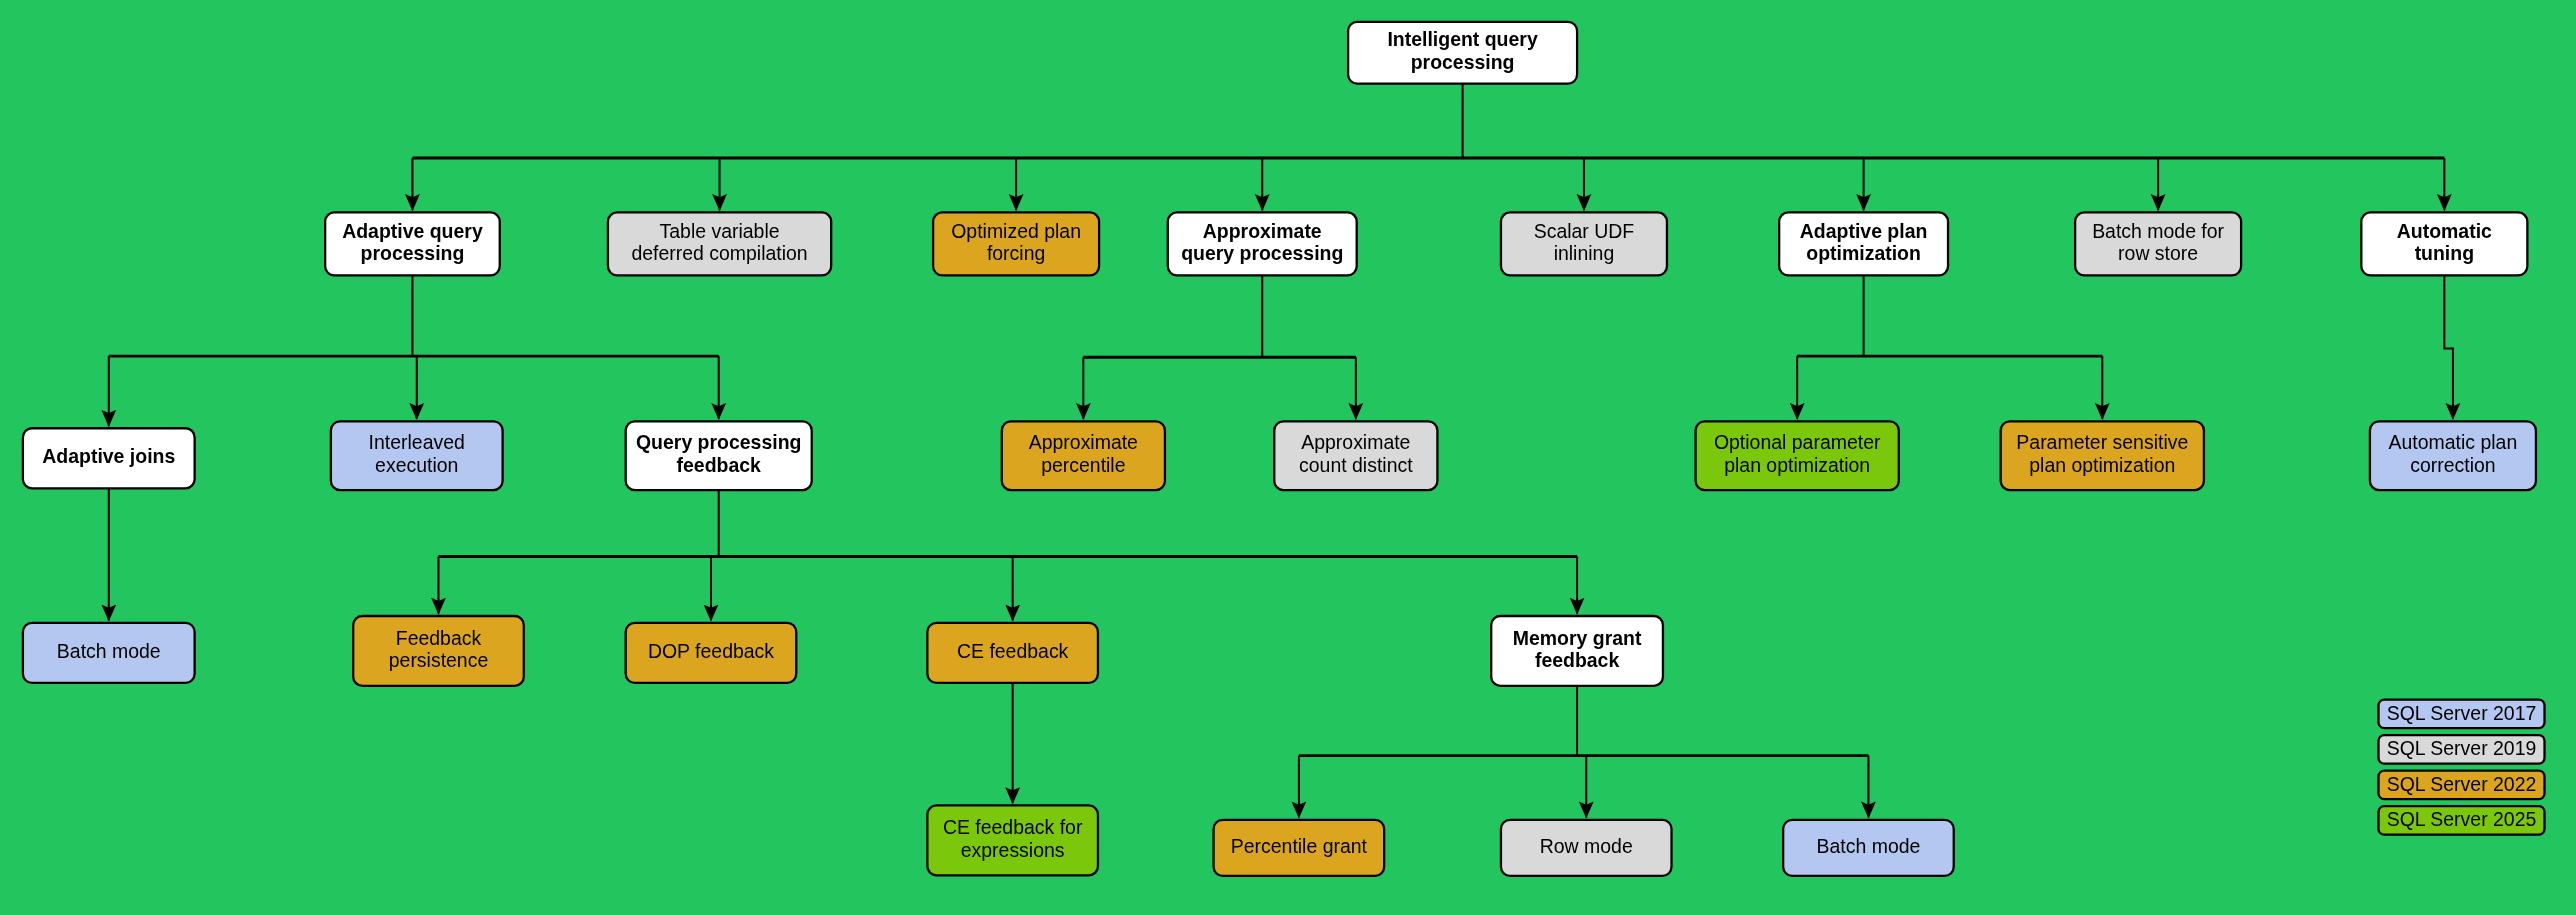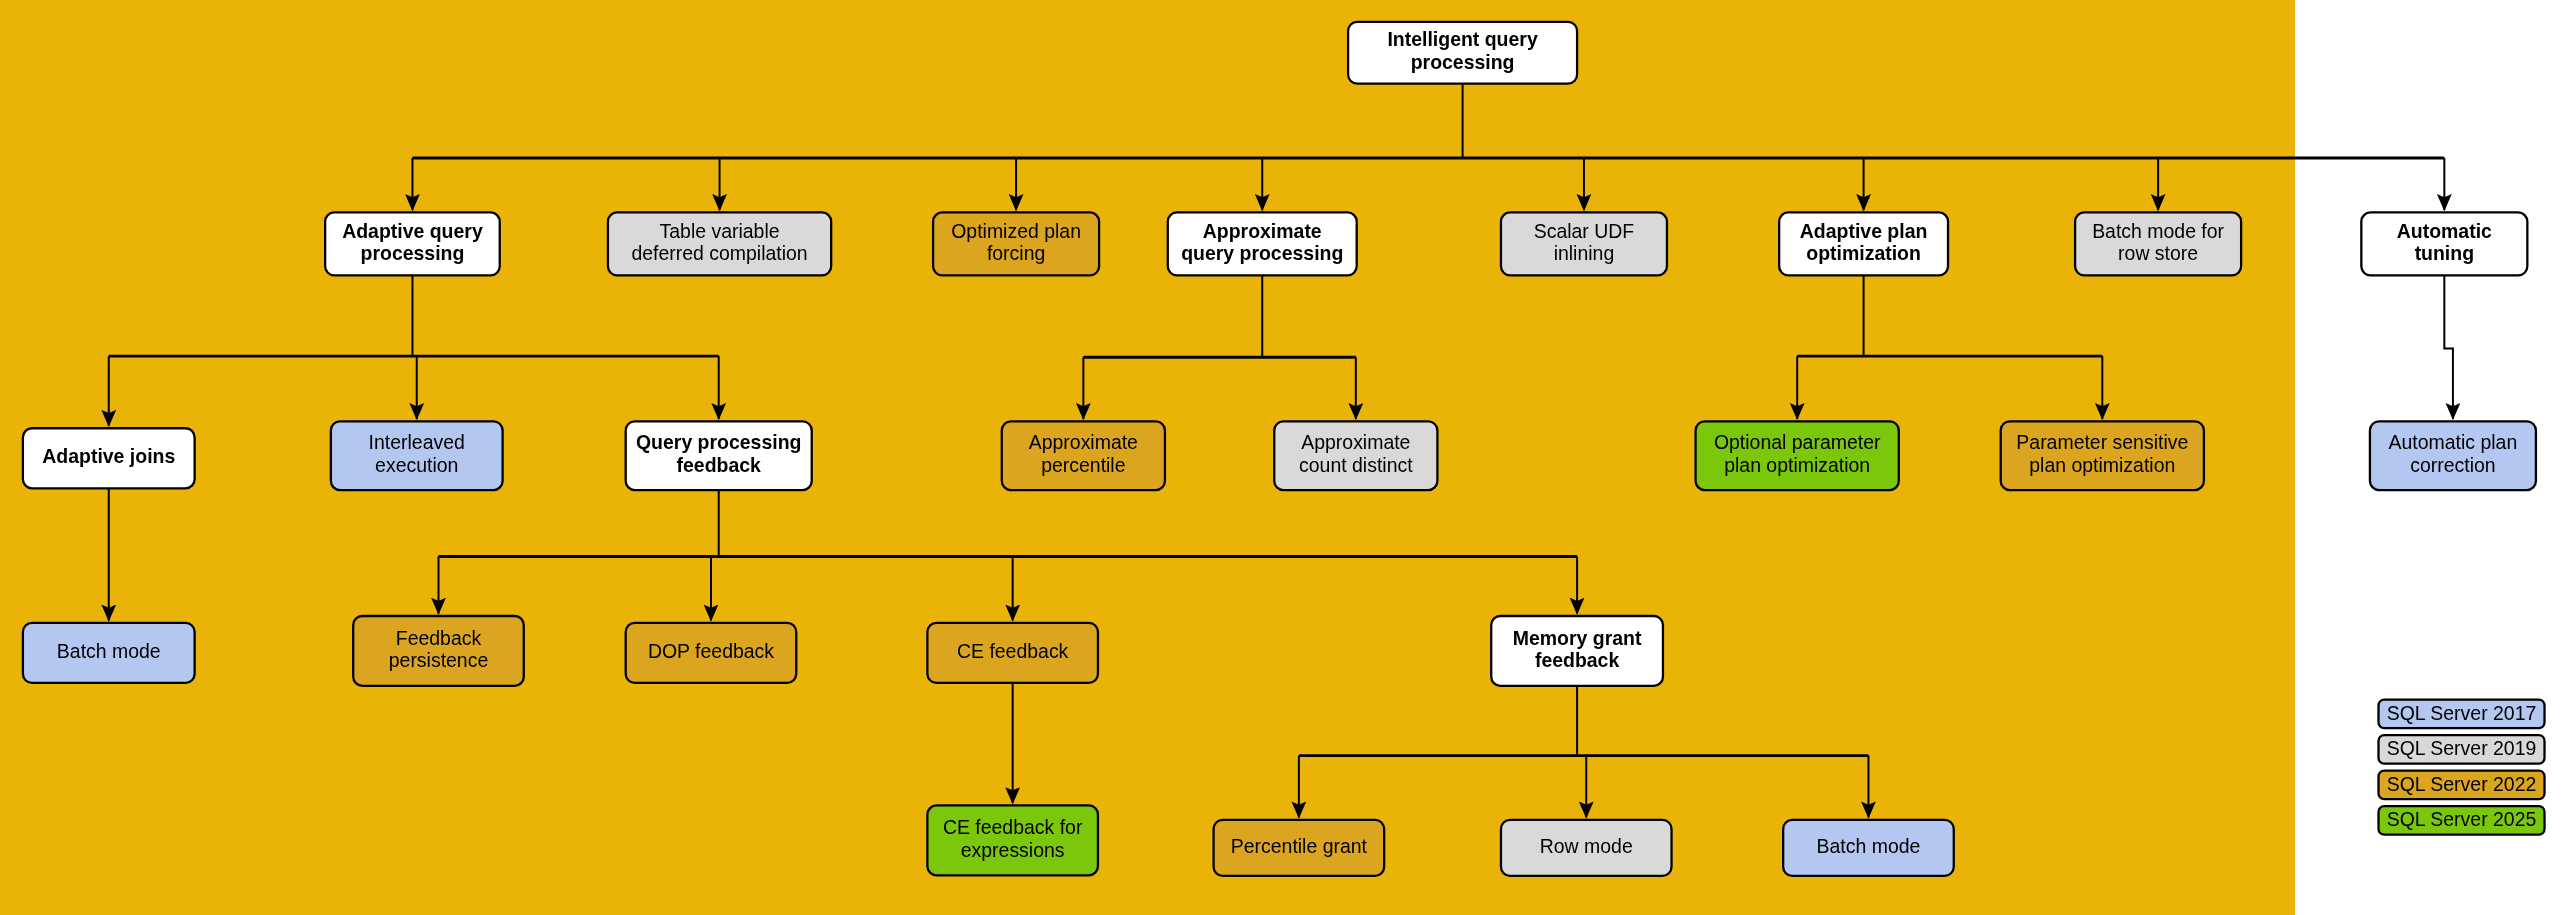--- a/index.html
+++ b/index.html
@@ -9,23 +9,23 @@
     background: #ffffff;
   }
   body {
     width: 2576px;
     height: 916px;
     font-family: "Liberation Sans", sans-serif;
     overflow: hidden;
   }
   #diagram-root {
     position: relative;
-    width: 2295px;
+    width: 2576px;
     height: 916px;
-    background: #eab308;
+    background: #22c55e;
   }
   svg.canvas {
     position: absolute;
     top: 0;
     left: 0;
     width: 2576px;
     height: 916px;
   }
   .node-box {
     stroke: #000000;

